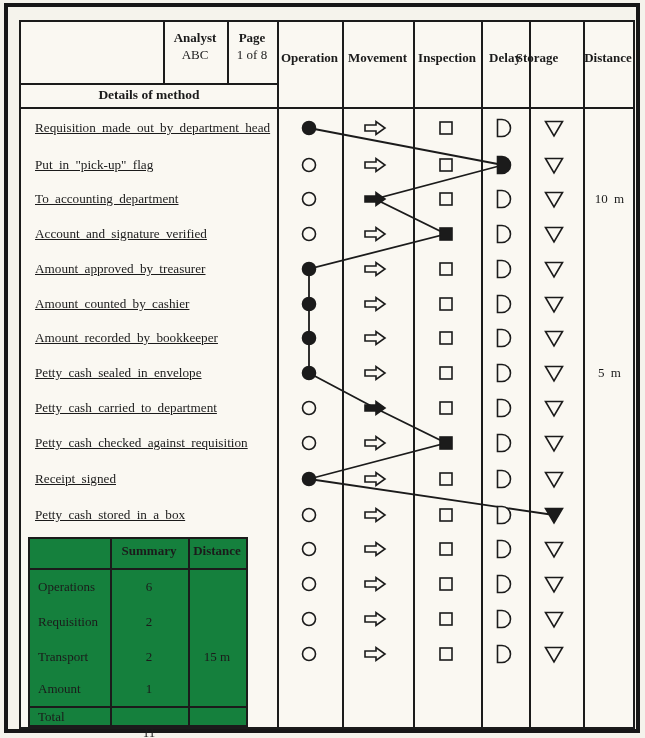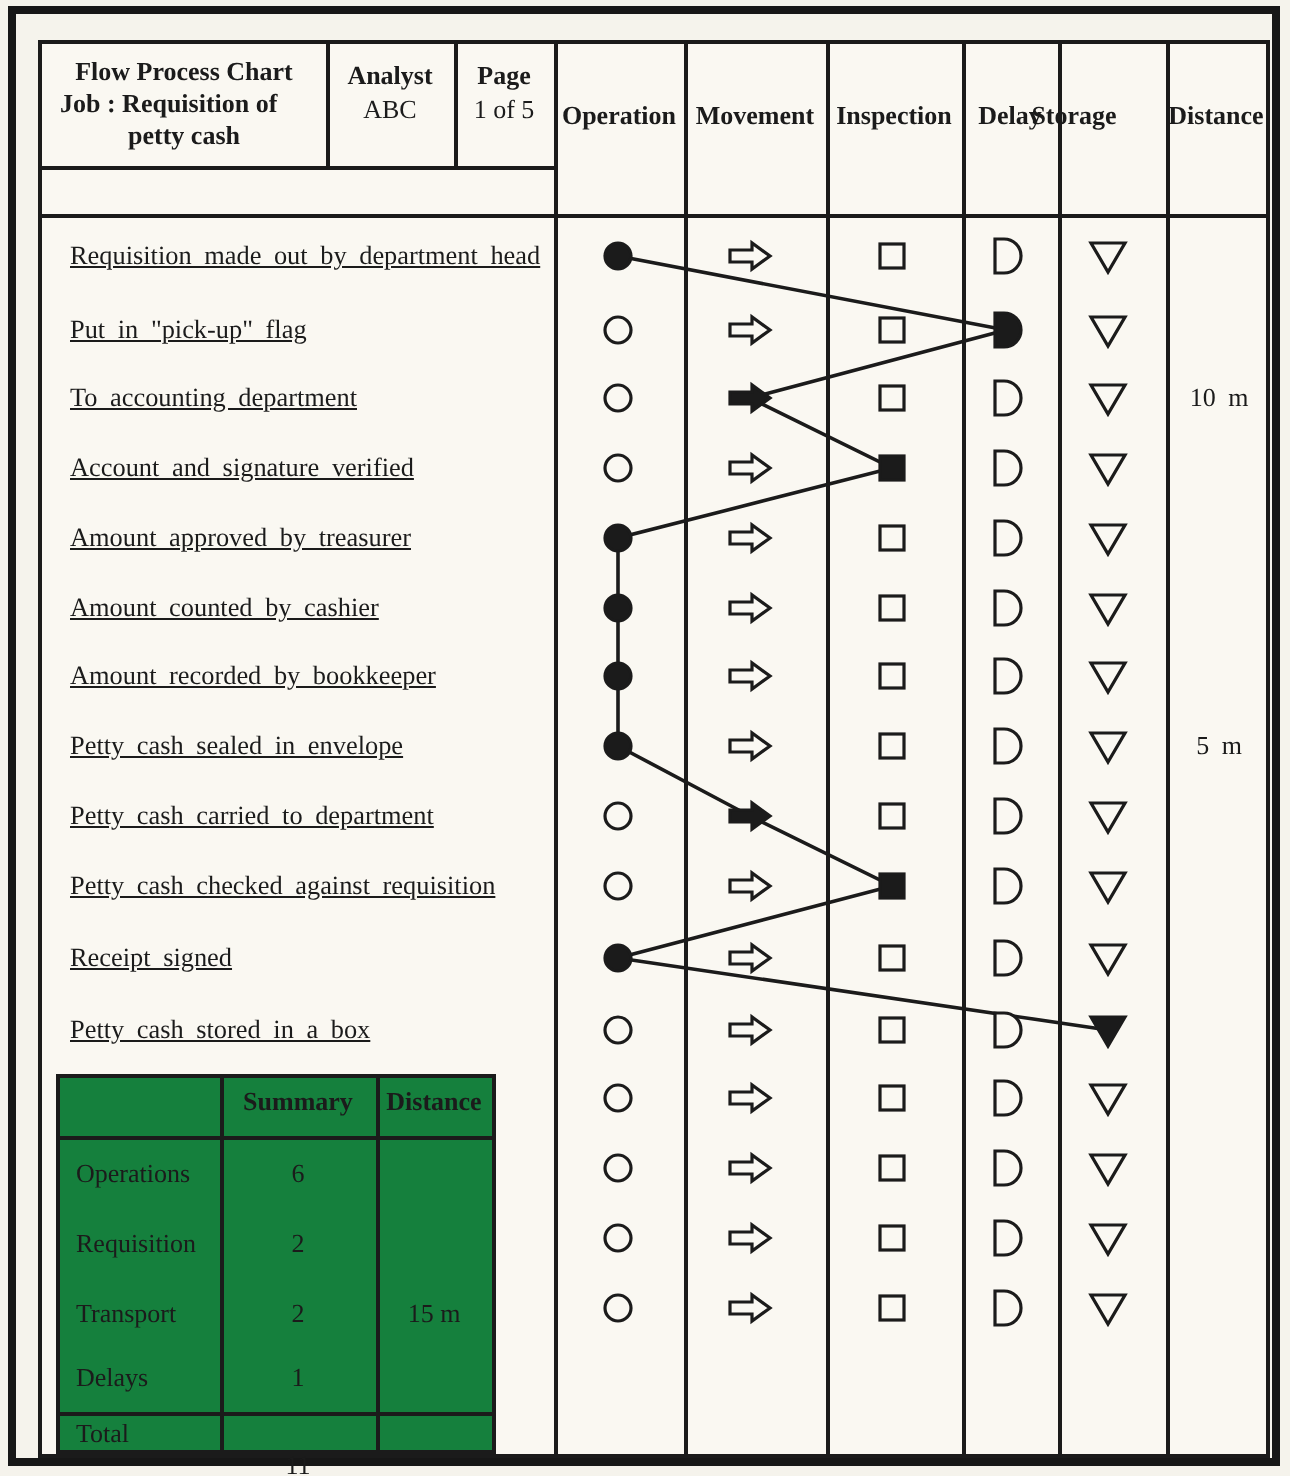--- a/index.html
+++ b/index.html
@@ -41,33 +41,29 @@
       <div class="vline" style="left:206px;top:0;height:61px;"></div>
       <div class="vline" style="left:256px;top:0;height:705px;"></div>
       <div class="vline" style="left:321px;top:0;height:705px;"></div>
       <div class="vline" style="left:392px;top:0;height:705px;"></div>
       <div class="vline" style="left:460px;top:0;height:705px;"></div>
       <div class="vline" style="left:508px;top:0;height:705px;"></div>
       <div class="vline" style="left:562px;top:0;height:705px;"></div>
       <div class="hline" style="left:0;top:61px;width:256px;"></div>
       <div class="hline" style="left:0;top:85px;width:612px;"></div>
 
-      <div class="cell title-cell">
-        <div class="title-line1">Flow Process Chart</div>
-        <div class="title-line2">Job : Requisition of</div>
-        <div class="title-line3">petty cash</div>
-      </div>
       <div class="cell analyst-cell">
         <div class="lbl-b">Analyst</div>
         <div>ABC</div>
       </div>
       <div class="cell page-cell">
         <div class="lbl-b">Page</div>
-        <div>1 of 5</div>
+        <div>1 of 8</div>
       </div>
+      <div class="cell details-band">Details of method</div>
 
       <div class="cell col-head" style="left:256px;width:65px;text-align:center;">Operation</div>
       <div class="cell col-head" style="left:321px;width:71px;">Movement</div>
       <div class="cell col-head" style="left:392px;width:68px;">Inspection</div>
       <div class="cell col-head" style="left:460px;width:48px;">Delay</div>
       <div class="cell col-head" style="left:480px;width:72px;">Storage</div>
       <div class="cell col-head" style="left:562px;width:50px;">Distance</div>
 
       <div id="process-rows">
           <div class="step-label" style="top:96px">Requisition made out by department head</div>
@@ -344,21 +340,21 @@
         <div class="s-cell s-center" style="left:158px;width:58px;top:40px;"></div>
 
         <div class="s-cell" style="left:8px;width:70px;top:75px;">Requisition</div>
         <div class="s-cell s-center" style="left:80px;width:78px;top:75px;">2</div>
         <div class="s-cell s-center" style="left:158px;width:58px;top:75px;"></div>
 
         <div class="s-cell" style="left:8px;width:70px;top:110px;">Transport</div>
         <div class="s-cell s-center" style="left:80px;width:78px;top:110px;">2</div>
         <div class="s-cell s-center" style="left:158px;width:58px;top:110px;">15 m</div>
 
-        <div class="s-cell" style="left:8px;width:70px;top:142px;">Delays</div>
+        <div class="s-cell" style="left:8px;width:70px;top:142px;">Amount</div>
         <div class="s-cell s-center" style="left:80px;width:78px;top:142px;">1</div>
         <div class="s-cell s-center" style="left:158px;width:58px;top:142px;"></div>
 
         <div class="s-cell" style="left:8px;width:70px;top:170px;">Total</div>
         <div class="s-cell s-center" style="left:80px;width:78px;top:170px;margin-top:16px;">11</div>
       </div>
 
     </div>
   </div>
 </div>

